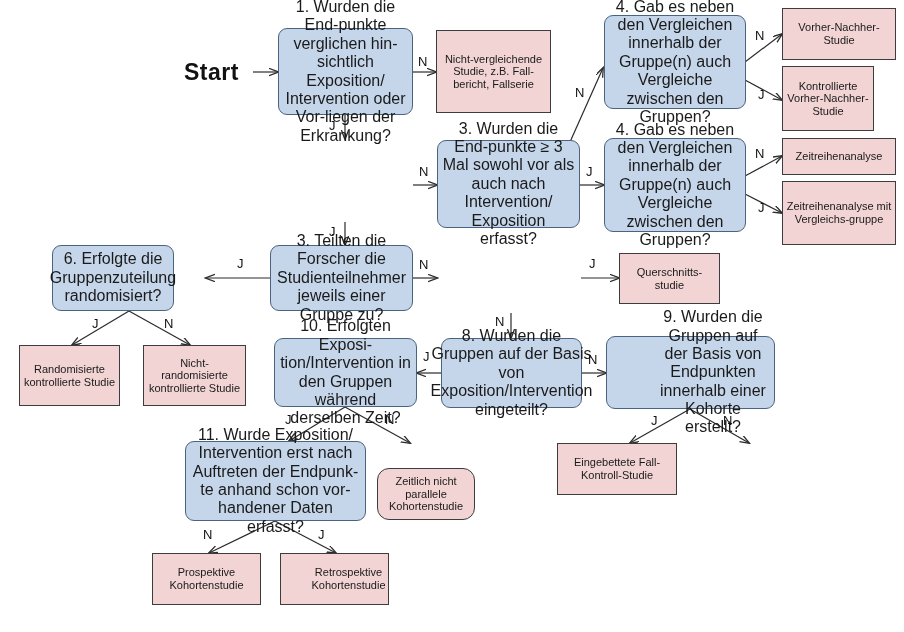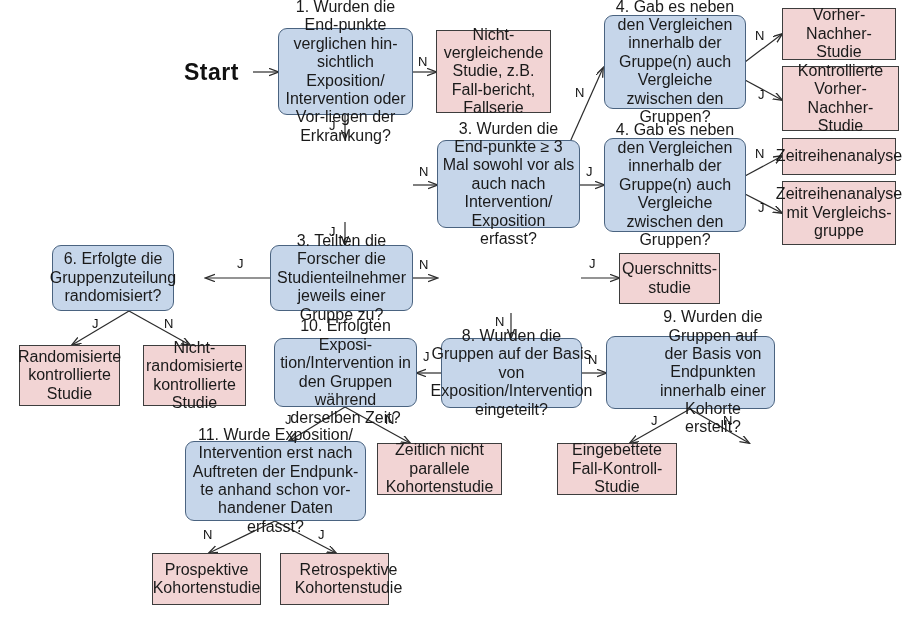--- a/index.html
+++ b/index.html
@@ -2,21 +2,21 @@
 <html><head>
 <meta charset="utf-8">
 <style>
   html,body{margin:0;padding:0;background:#ffffff;}
   body{font-family:"Liberation Sans",sans-serif;}
   #stage{position:relative;width:904px;height:632px;overflow:hidden;background:#fff;}
   #edges{position:absolute;left:0;top:0;width:904px;height:632px;}
   .node{position:absolute;box-sizing:border-box;display:flex;align-items:center;justify-content:center;text-align:center;line-height:1.15;color:#1a1a1a;}
   .node .txt{display:block;padding:0 3px;}
   .decision{background:#c6d6ea;border:1px solid #4a6380;border-radius:9px;font-size:16px;}
-  .result{background:#f2d4d4;border:1px solid #3d3d3d;border-radius:0;font-size:16px;}
+  .result{background:#f2d4d4;border:1px solid #3d3d3d;border-radius:0;font-size:11px;}
   .startlabel{position:absolute;font-size:23px;font-weight:bold;color:#111;letter-spacing:.5px;}
   .elabel{position:absolute;font-size:13px;color:#111;font-family:"Liberation Sans",sans-serif;}
 </style>
 </head>
 <body>
 
 <div id="stage">
 
   <svg id="edges" viewBox="0 0 904 632">
     <defs>
@@ -85,21 +85,21 @@
     </div>
   <div class="node result" style="left:436px;top:30px;width:115px;height:83px;">
       <span class="txt">Nicht-vergleichende Studie, z.B. Fall-bericht, Fallserie</span>
     </div>
   <div class="node decision" style="left:604px;top:15px;width:142px;height:94px;">
       <span class="txt">4. Gab es neben den Vergleichen innerhalb der Gruppe(n) auch Vergleiche zwischen den Gruppen?</span>
     </div>
   <div class="node result" style="left:782px;top:8px;width:114px;height:52px;">
       <span class="txt">Vorher-Nachher-Studie</span>
     </div>
-  <div class="node result" style="left:782px;top:66px;width:117px;height:65px;">
+  <div class="node result" style="left:782px;top:66px;width:92px;height:65px;">
       <span class="txt">Kontrollierte Vorher-Nachher-Studie</span>
     </div>
 
   <div class="node decision" style="left:437px;top:140px;width:143px;height:88px;">
       <span class="txt">3. Wurden die End-punkte ≥ 3 Mal sowohl vor als auch nach  Intervention/ Exposition erfasst?</span>
     </div>
   <div class="node decision" style="left:604px;top:138px;width:142px;height:94px;">
       <span class="txt">4. Gab es neben den Vergleichen innerhalb der Gruppe(n) auch Vergleiche zwischen den Gruppen?</span>
     </div>
   <div class="node result" style="left:782px;top:138px;width:114px;height:37px;">
@@ -131,21 +131,21 @@
   <div class="node decision" style="left:441px;top:338px;width:141px;height:70px;">
       <span class="txt">8. Wurden die Gruppen auf der Basis von Exposition/Intervention eingeteilt?</span>
     </div>
   <div class="node decision" style="left:606px;top:336px;width:169px;height:73px;padding-left:45px;">
       <span class="txt">9. Wurden die Gruppen auf der Basis von Endpunkten innerhalb einer Kohorte erstellt?</span>
     </div>
 
   <div class="node decision" style="left:185px;top:441px;width:181px;height:80px;">
       <span class="txt">11. Wurde Exposition/ Intervention  erst nach Auftreten der Endpunk-te anhand schon vor-handener Daten erfasst?</span>
     </div>
-  <div class="node result" style="left:377px;top:443px;width:125px;height:52px;">
+  <div class="node result" style="left:377px;top:468px;width:98px;height:52px;border-radius:12px;">
       <span class="txt">Zeitlich nicht parallele Kohortenstudie</span>
     </div>
   <div class="node result" style="left:557px;top:443px;width:120px;height:52px;">
       <span class="txt">Eingebettete Fall-Kontroll-Studie</span>
     </div>
 
   <div class="node result" style="left:152px;top:553px;width:109px;height:52px;">
       <span class="txt">Prospektive Kohortenstudie</span>
     </div>
   <div class="node result" style="left:280px;top:553px;width:109px;height:52px;padding-left:28px;">

